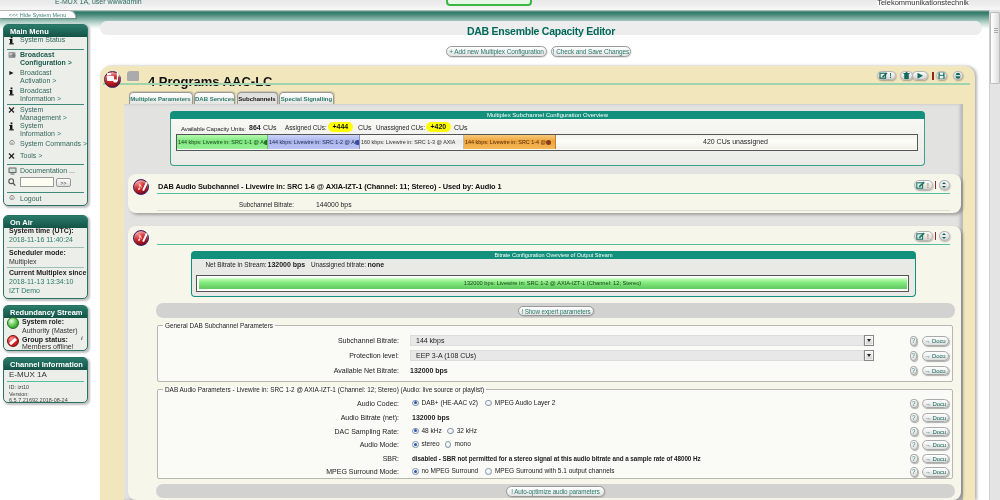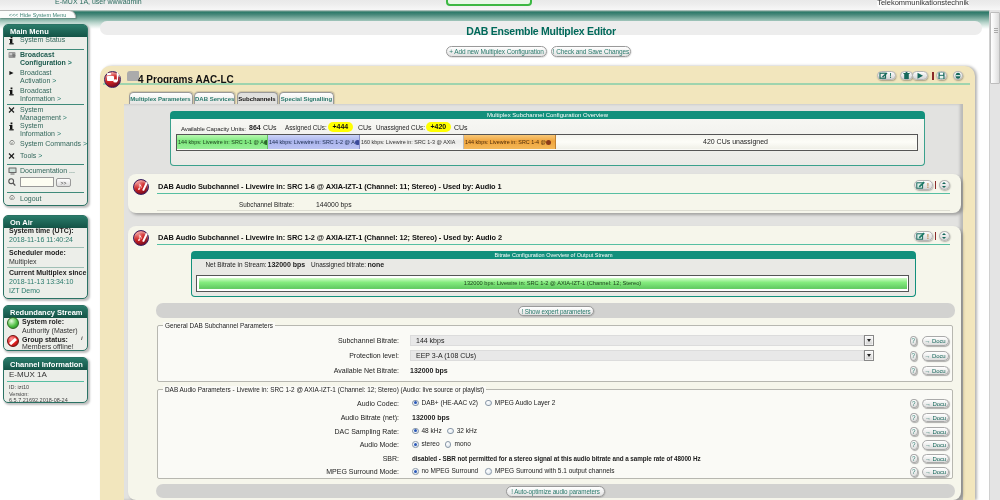--- a/index.html
+++ b/index.html
@@ -135,35 +135,35 @@
 <div class="abs spanel" id="sysinfo" style="top:357px;height:46px">
  <div class="shead">Channel Information</div>
  <div class="abs onr" style="top:11.5px;font-size:8px;color:#333">E-MUX 1A</div>
  <div class="abs" style="top:22.5px;left:3px;right:3px;height:1px;background:#56bfa2"></div>
  <div class="abs onr" style="top:26px;font-size:5.5px;color:#444">ID: izt10</div>
  <div class="abs onr" style="top:32.5px;font-size:5.5px;color:#444">Version:</div>
  <div class="abs onr" style="top:39px;font-size:5.5px;color:#444">6.5.7.21692.2018-08-24</div>
 </div>
 
 <div class="abs" id="titlebar"></div>
-<div class="abs" id="maintitle">DAB Ensemble Multiplex Editor</div>
+<div class="abs" id="maintitle">DAB Ensemble Capacity Editor</div>
 <div class="abs pillbtn" style="left:446px;top:46px;width:101px">+ Add new Multiplex Configuration</div>
 <div class="abs pillbtn" style="left:551px;top:46px;width:80px">! Check and Save Changes</div>
 
 <div class="abs" id="beige"></div>
 <div class="abs sphere" style="left:104px;top:70.5px;width:17px;height:17px;z-index:3"></div>
 <div class="abs" style="left:106.5px;top:76px;width:7.5px;height:5px;background:#fff;border-radius:1px;z-index:4"></div>
 <div class="abs" style="left:107px;top:72.5px;width:4px;height:2px;background:#fff;transform:rotate(-8deg);z-index:4"></div>
 <div class="abs" style="left:113px;top:70.5px;z-index:4"><svg width="8" height="12" viewBox="0 0 8 12">
       <ellipse cx="2.4" cy="9.9" rx="2.2" ry="1.7" fill="#fff"></ellipse>
       <rect x="3.8" y="1.5" width="1.2" height="8.4" fill="#fff"></rect>
       <path d="M3.8 1.5 Q6.4 2.8 6.9 5.6 L5.6 5.6 Q5.5 3.8 3.8 3.1 Z" fill="#fff"></path>
     </svg></div>
 <div class="abs" style="left:126.5px;top:71px;width:12.5px;height:10px;background:#ababab;border-radius:3px 1px 1px 1px"></div>
-<div class="abs b" style="left:138px;top:73.5px;font-size:10px;color:#111">4 Programs AAC-LC</div>
+<div class="abs b" style="left:148px;top:73.5px;font-size:13px;color:#111">4 Programs AAC-LC</div>
 <div class="abs toolpill" style="left:877px;top:71px;width:19px;height:9px"><svg width="17" height="7" viewBox="0 0 17 7">
       <rect x="2" y="1.2" width="5.5" height="5" fill="none" stroke="#17695c" stroke-width="1.2"></rect>
       <path d="M4 4.5 L8.5 0.5 L9.5 1.5 L5 5.5 Z" fill="#17695c"></path>
       <text x="11.5" y="6" font-size="6.5" fill="#17695c" font-weight="bold">!</text>
     </svg></div>
 <div class="abs toolpill" style="left:899.5px;top:71px;width:13px;height:9px"><svg width="11" height="7.5" viewBox="0 0 11 7.5">
       <rect x="3.2" y="2" width="4.6" height="5" fill="#17695c"></rect>
       <rect x="2.4" y="1" width="6.2" height="1" fill="#17695c"></rect>
       <rect x="4.6" y="0" width="1.8" height="1" fill="#17695c"></rect>
     </svg></div>
@@ -222,21 +222,20 @@
     </div>
  <div class="abs gline" style="left:29px;top:19px;width:793px"></div>
  <div class="abs" style="left:65px;top:27px;width:101px;text-align:right;font-size:6.3px;color:#222">Subchannel Bitrate:</div>
  <div class="abs" style="left:188px;top:26.5px;font-size:6.8px;color:#222">144000 bps</div>
  <div class="abs" style="left:29px;top:36px;width:793px;height:1px;background:#dddDD2"></div>
 </div>
 <div class="abs subpanel" id="panel2" style="top:226px;height:274px">
  <div class="abs sphere" style="left:5px;top:4px;width:16px;height:16px"></div>
  <div class="abs note" style="left:9px;top:5px;font-size:11px">♪</div>
  <div class="abs" style="left:15.5px;top:7px;width:1.6px;height:9px;background:#fff;transform:rotate(25deg)"></div>
- <div class="abs b" style="left:30px;top:7px;font-size:7.4px;letter-spacing:-0.08px;color:#111">DAB Audio Subchannel - Livewire in: SRC 1-2 @ AXIA-IZT-1 (Channel: 12; Stereo) - Used by: Audio 2</div>
  <div class="abs toolpill" style="left:786px;top:5px;width:19px;height:9.5px"><svg width="17" height="8" viewBox="0 0 17 8">
         <rect x="1.8" y="1.8" width="5.8" height="5.4" fill="#dff0ea" stroke="#17695c" stroke-width="1"></rect>
         <path d="M3.6 5.2 L8.6 0.6 L9.8 1.8 L4.8 6.4 Z" fill="#1d7a66"></path>
         <text x="11.8" y="7" font-size="7" fill="#c08a50" font-weight="bold">!</text>
       </svg></div>
  <div class="abs" style="left:807px;top:5.5px;width:1.3px;height:8px;background:#8a2a2a"></div>
  <div class="abs toolpill" style="left:811px;top:5px;width:11px;height:10px;border-radius:50%">
       <span style="position:absolute;left:2.4px;top:1.2px;width:0;height:0;border-left:2.8px solid transparent;border-right:2.8px solid transparent;border-bottom:2.7px solid #17695c"></span>
       <span style="position:absolute;left:2.4px;bottom:1.2px;width:0;height:0;border-left:2.8px solid transparent;border-right:2.8px solid transparent;border-top:2.7px solid #17695c"></span>
     </div>

